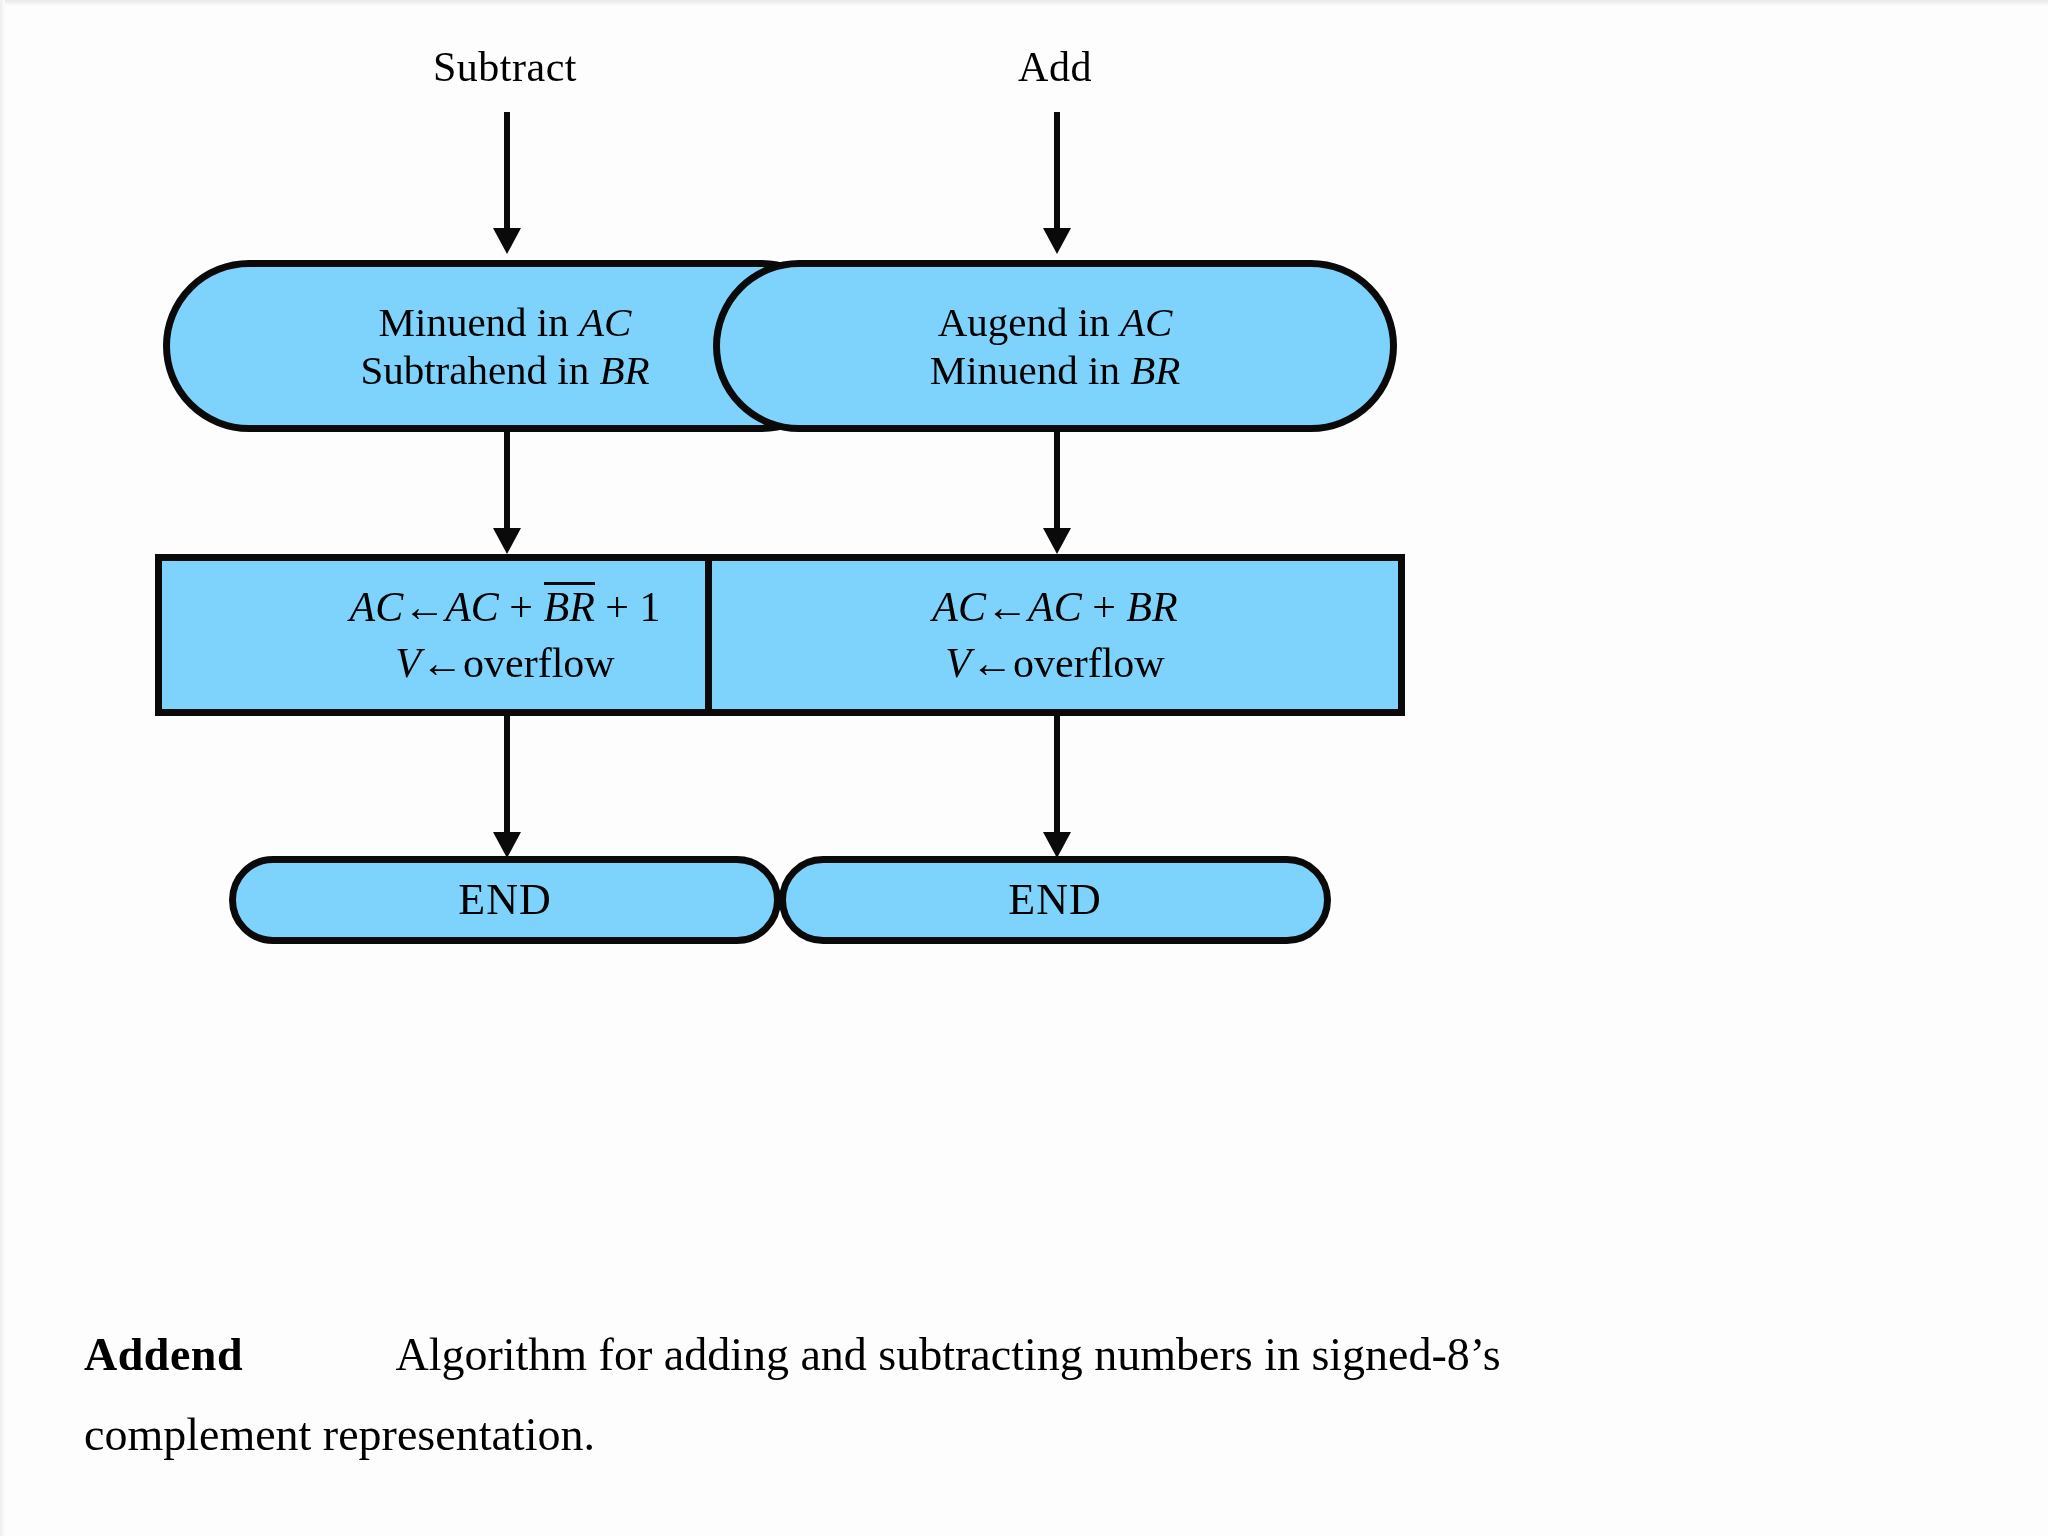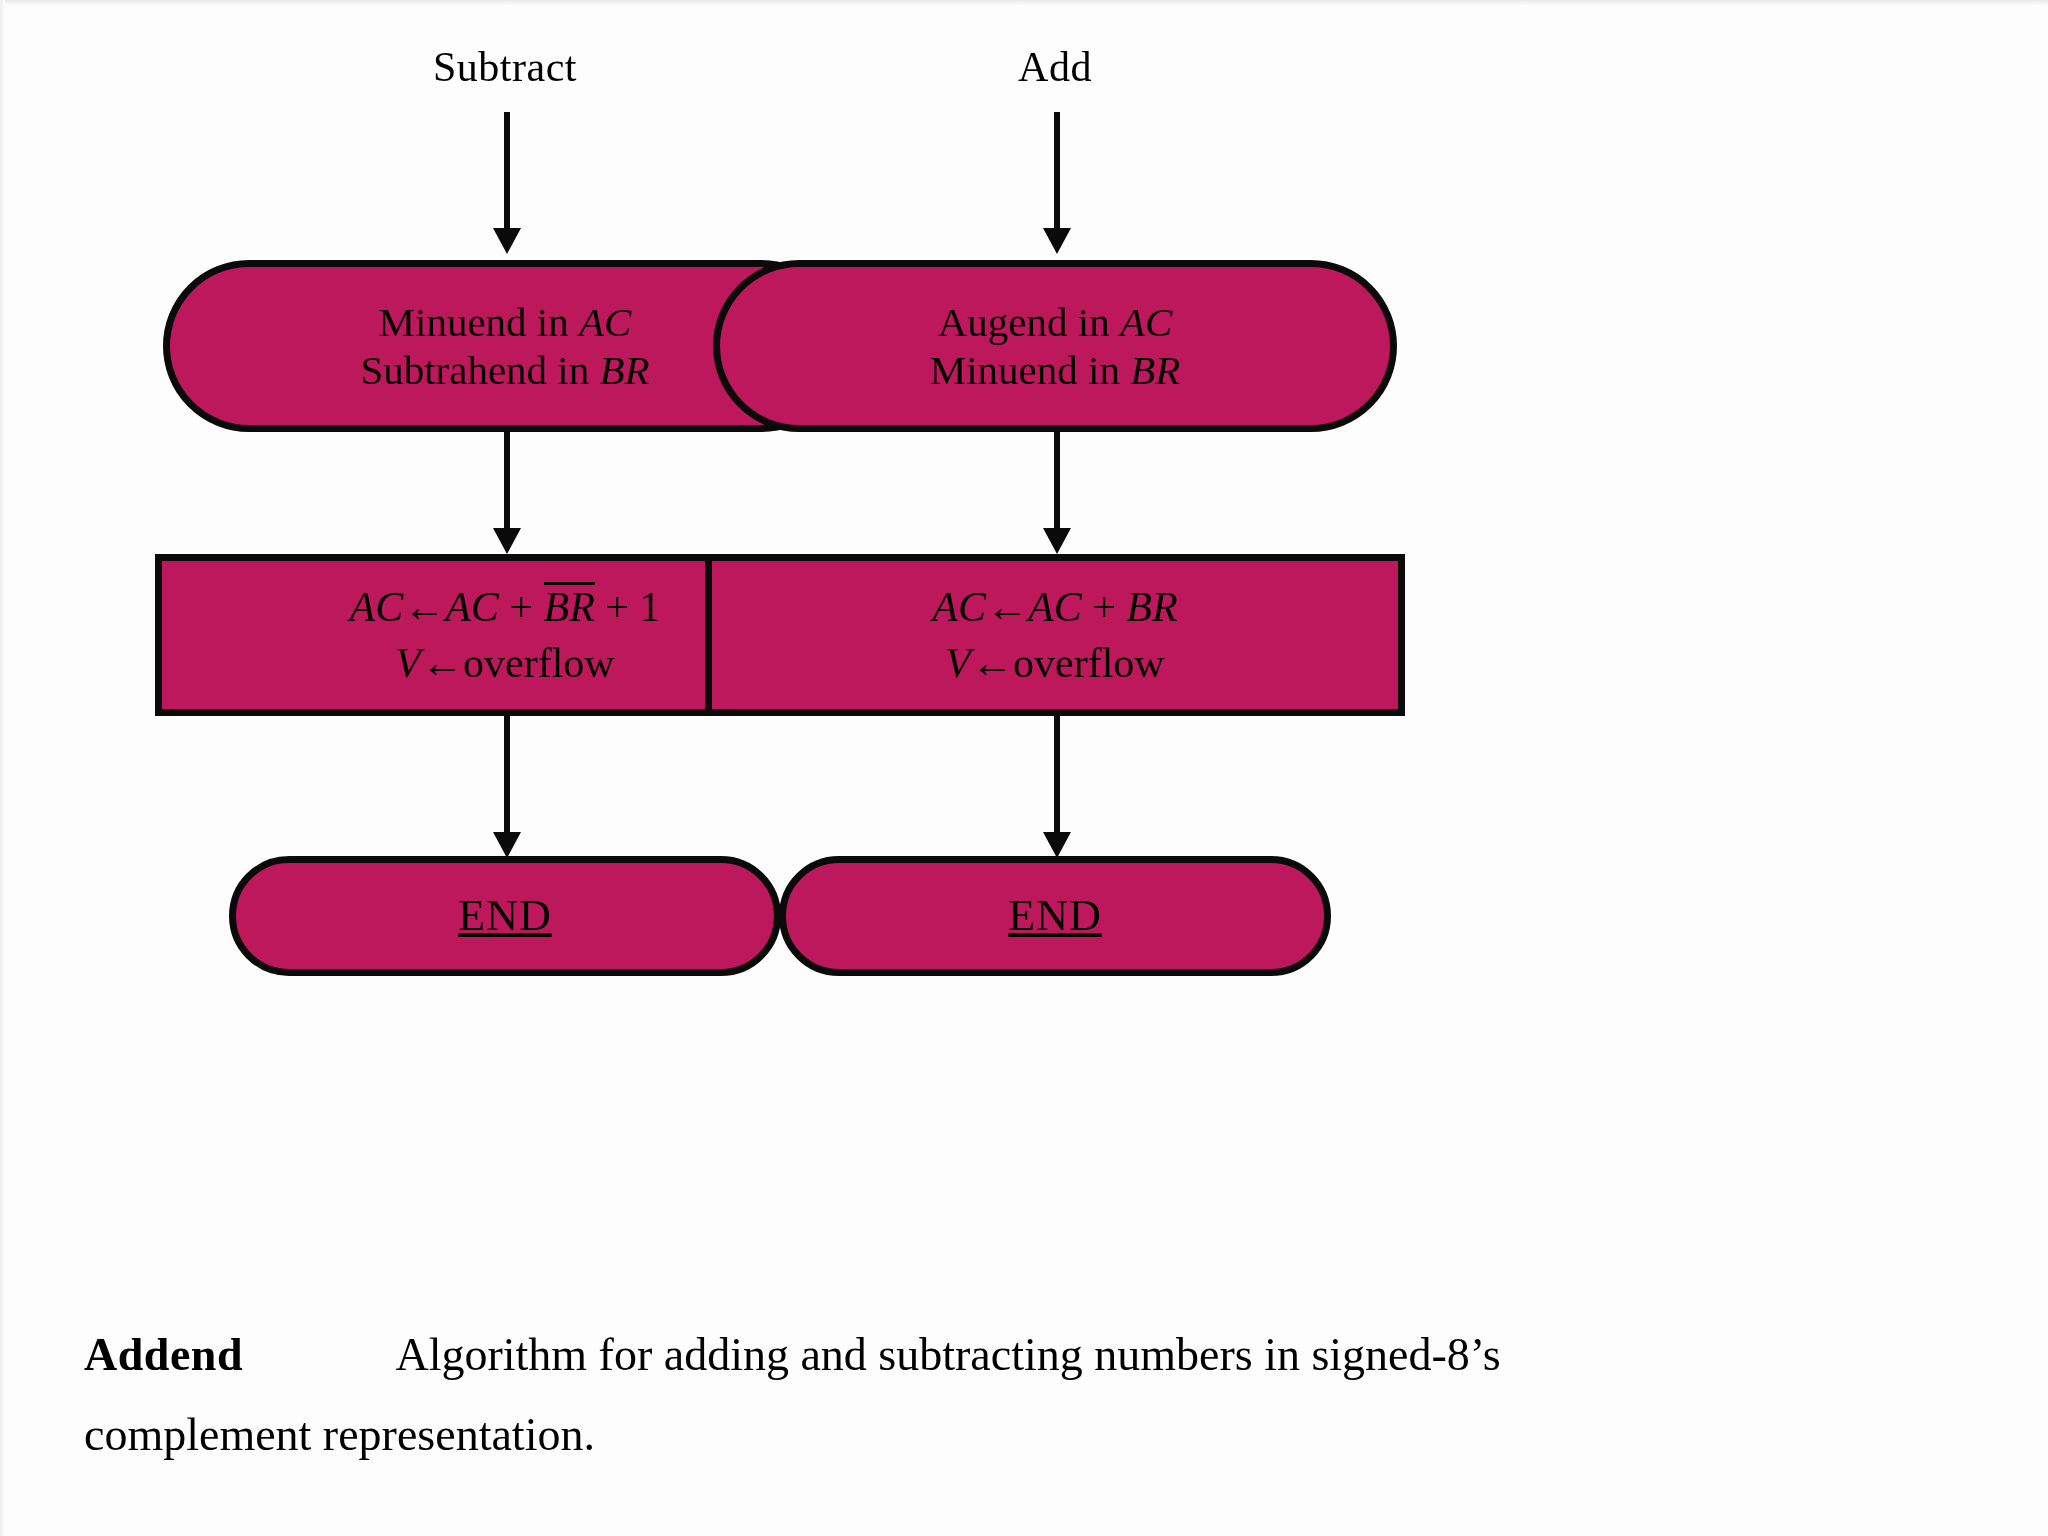--- a/index.html
+++ b/index.html
@@ -73,44 +73,43 @@
   #arrow-sub-3 { top: 716px;  height: 120px; }
   #arrow-add-1 { top: 112px;  height: 120px; }
   #arrow-add-2 { top: 432px;  height: 100px; }
   #arrow-add-3 { top: 716px;  height: 120px; }
 
   
   .node {
     position: absolute;
     box-sizing: border-box;
     border: 7px solid #0a0a0a;
-    background: #be185d;
+    background: #7dd3fc;
     display: flex;
     flex-direction: column;
     align-items: center;
     justify-content: center;
     text-align: center;
   }
   .node.stadium { border-radius: 80px; }
   .node.rect    { border-radius: 0; gap: 6px; }
 
   #node-sub-start, #node-add-start {
     left: 8px;  top: 260px;
     width: 684px; height: 172px;
     border-radius: 86px;
   }
   #node-sub-proc, #node-add-proc {
     left: 0px;  top: 554px;
     width: 700px; height: 162px;
   }
   #node-sub-end, #node-add-end {
     left: 74px; top: 856px;
-    width: 552px; height: 120px;
+    width: 552px; height: 88px;
     border-radius: 60px;
-    text-decoration: underline;
   }
 
   .node-line {
     font-size: 41px;
     line-height: 1.18;
     white-space: nowrap;
   }
   .node-line.math {
     font-size: 42px;
     line-height: 1.20;

